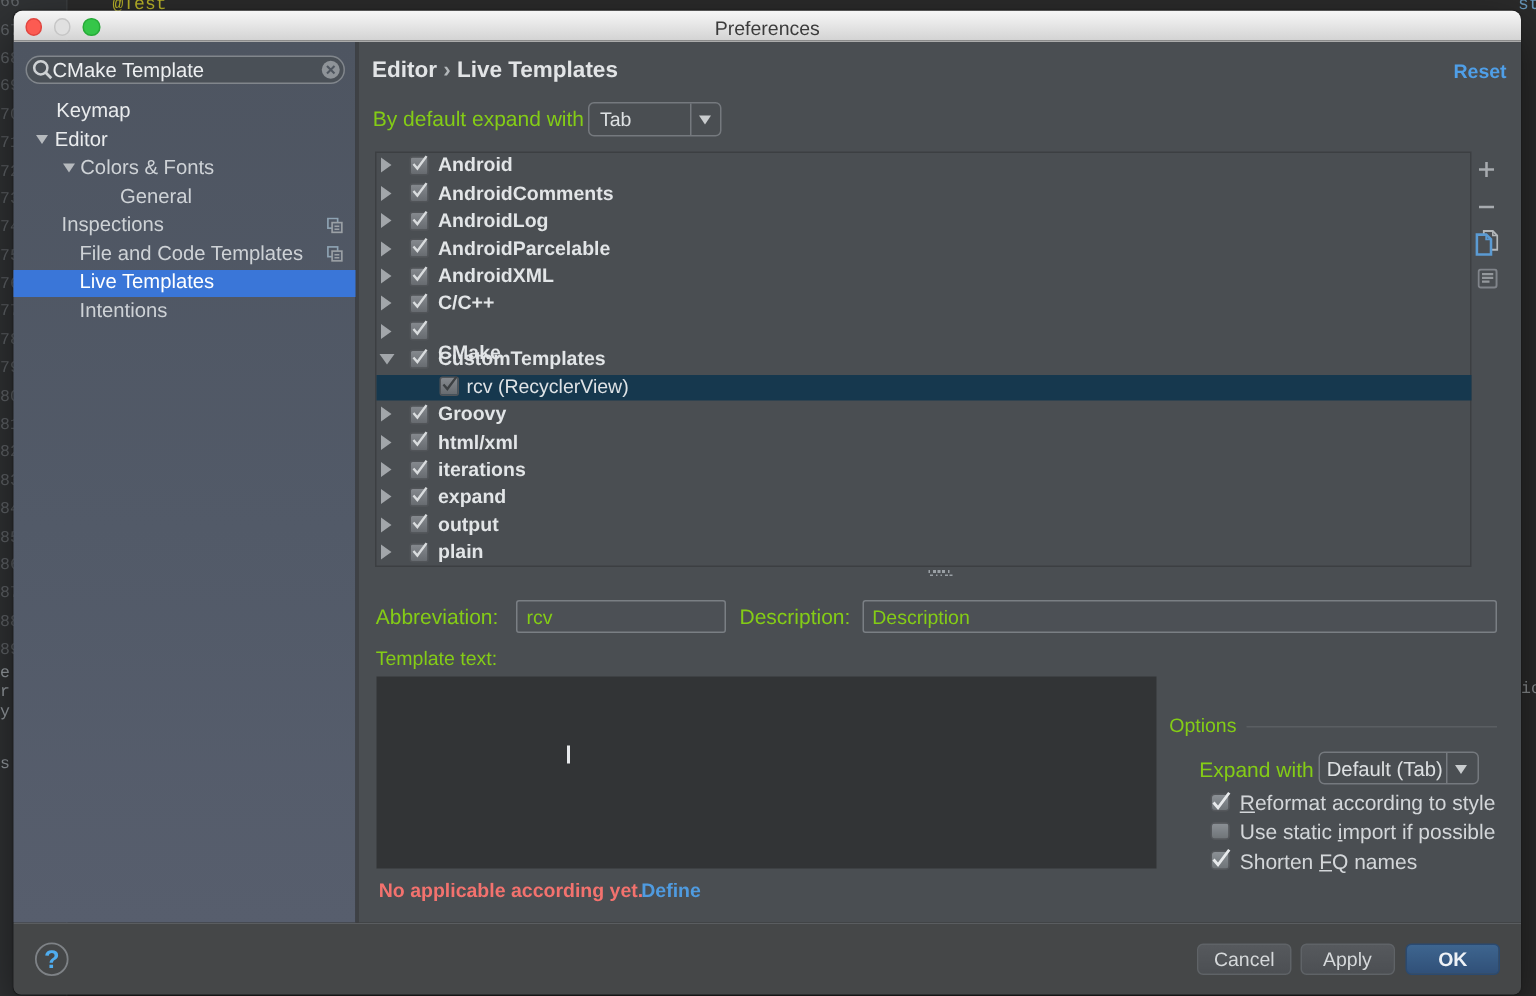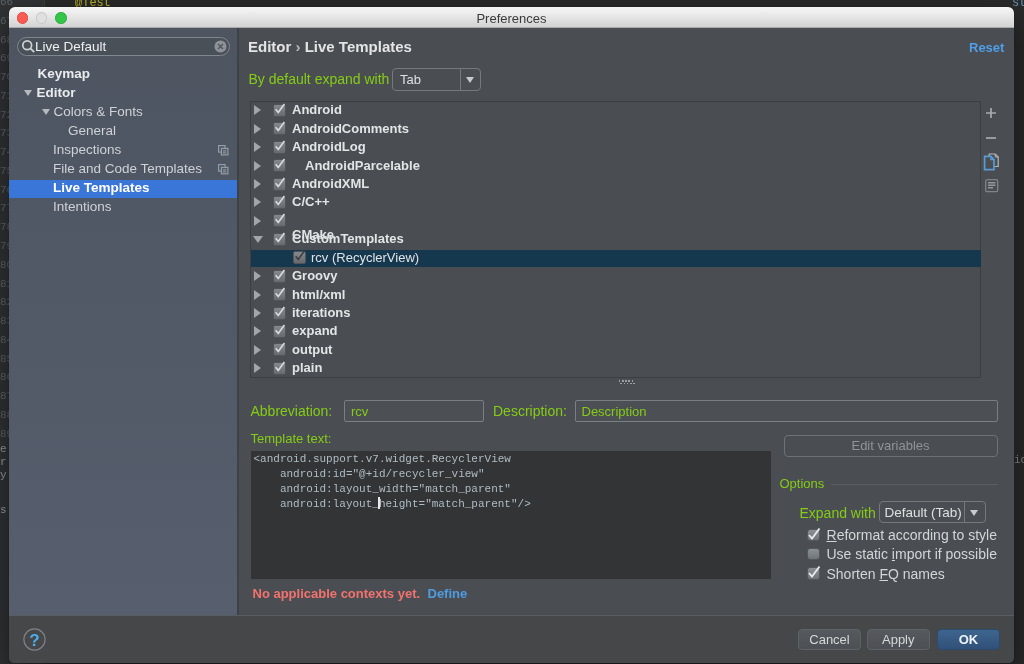--- a/index.html
+++ b/index.html
@@ -28,21 +28,21 @@
     background:linear-gradient(180deg,#4e5561 0%,#525a68 55%,#575e6d 100%);}
   #sidediv{left:237px;top:28px;width:1.5px;height:587px;background:#3e4145;}
   #content{left:238.5px;top:28px;width:775.5px;height:587px;background:#4a4e52;}
   #bottombar{left:9px;top:615px;width:1005px;height:48px;background:#454748;
     border-top:1px solid #5a5d60;box-sizing:border-box;border-radius:0 0 5px 5px;}
   
   #search{left:17px;top:36.5px;width:212.5px;height:19.5px;border:1px solid #81868c;
     border-radius:11px;box-sizing:border-box;background:#4a5057;}
   #searchtxt{left:35px;top:40px;color:#edeff1;font-size:13.5px;line-height:13px;}
   .srow{position:absolute;color:#ced2d6;font-size:13.5px;line-height:14px;}
-  .sb{color:#e9ebed;font-weight:bold;}
+  .sb{color:#e9ebed;font-weight:normal;}
   .tri{position:absolute;width:0;height:0;}
   .tdown{border-left:4.5px solid transparent;border-right:4.5px solid transparent;border-top:6px solid #b6babe;}
   .tright{border-top:5px solid transparent;border-bottom:5px solid transparent;border-left:7px solid #a2a6aa;}
   #selrow{left:9px;top:179.5px;width:228px;height:18px;background:#3a76d8;}
   
   .ctext{position:absolute;color:#84cc16;font-size:13px;line-height:14px;}
   .cbold{color:#e2e4e6;font-weight:bold;}
   #reset{color:#4f9fe8;font-weight:bold;}
   
   .dd{position:absolute;border:1px solid #75797e;border-radius:4px;box-sizing:border-box;}
@@ -121,34 +121,34 @@
   <div class="abs" id="title">Preferences</div>
   <div class="light" id="lred"></div>
   <div class="light" id="lgray"></div>
   <div class="light" id="lgreen"></div>
 
   <div class="abs" id="search"></div>
   <svg class="abs" style="left:20.5px;top:39px" width="15" height="15" viewBox="0 0 15 15">
     <circle cx="6.2" cy="6.2" r="4.4" fill="none" stroke="#ced1d4" stroke-width="1.7"></circle>
     <line x1="9.4" y1="9.4" x2="13.2" y2="13.2" stroke="#ced1d4" stroke-width="1.9"></line>
   </svg>
-  <div class="abs" id="searchtxt">Live Default</div>
+  <div class="abs" id="searchtxt">CMake Template</div>
   <svg class="abs" style="left:214px;top:39.5px" width="13" height="13" viewBox="0 0 13 13">
     <circle cx="6.5" cy="6.5" r="6" fill="#8e9398"></circle>
     <path d="M4 4 L9 9 M9 4 L4 9" stroke="#4f565f" stroke-width="1.4"></path>
   </svg>
   <div id="sidetree">
       <div id="selrow" class="abs"></div>
       <div class="srow sb" style="left:37.5px;top:67px;">Keymap</div>
       <div class="tri tdown" style="left:23.5px;top:89.5px"></div>
       <div class="srow sb" style="left:36.5px;top:86px;">Editor</div>
       <div class="tri tdown" style="left:41.5px;top:108.5px"></div>
       <div class="srow" style="left:53.5px;top:105px;">Colors &amp; Fonts</div>
-      <div class="srow" style="left:68px;top:124px;">General</div>
-      <div class="srow" style="left:53px;top:143px;">Inspections</div>
+      <div class="srow" style="left:80px;top:124px;">General</div>
+      <div class="srow" style="left:41px;top:143px;">Inspections</div>
       <svg class="abs" style="left:218px;top:145px" width="11" height="11" viewBox="0 0 11 11">
         <rect x="0.6" y="0.6" width="6.5" height="6.5" fill="none" stroke="#8ea3b3" stroke-width="1.1"></rect>
         <rect x="3.4" y="3.4" width="6.5" height="6.5" fill="#545c6a" stroke="#9ba0a5" stroke-width="1.1"></rect>
         <path d="M5 5.9 h3.2 M5 7.9 h3.2" stroke="#9ba0a5" stroke-width="1"></path>
       </svg>
       <div class="srow" style="left:53px;top:162px;">File and Code Templates</div>
       <svg class="abs" style="left:218px;top:164px" width="11" height="11" viewBox="0 0 11 11">
         <rect x="0.6" y="0.6" width="6.5" height="6.5" fill="none" stroke="#8ea3b3" stroke-width="1.1"></rect>
         <rect x="3.4" y="3.4" width="6.5" height="6.5" fill="#545c6a" stroke="#9ba0a5" stroke-width="1.1"></rect>
         <path d="M5 5.9 h3.2 M5 7.9 h3.2" stroke="#9ba0a5" stroke-width="1"></path>
@@ -185,21 +185,21 @@
       <div class="cb" style="left:272.5px;top:140.66px"></div>
       <svg class="check" style="left:272.5px;top:137.66px" width="15" height="16" viewBox="0 0 15 16">
         <path d="M2.5 9.5 L5.5 13 L12.5 3.5" fill="none" stroke="#d9dcde" stroke-width="1.8"></path>
       </svg>
       <div class="lrow" style="left:292px;top:140.16px">AndroidLog</div>
       <div class="tri tright" style="left:254px;top:160.59px"></div>
       <div class="cb" style="left:272.5px;top:159.09px"></div>
       <svg class="check" style="left:272.5px;top:156.09px" width="15" height="16" viewBox="0 0 15 16">
         <path d="M2.5 9.5 L5.5 13 L12.5 3.5" fill="none" stroke="#d9dcde" stroke-width="1.8"></path>
       </svg>
-      <div class="lrow" style="left:305px;top:158.59px">AndroidParcelable</div>
+      <div class="lrow" style="left:292px;top:158.59px">AndroidParcelable</div>
       <div class="tri tright" style="left:254px;top:179.01999999999998px"></div>
       <div class="cb" style="left:272.5px;top:177.51999999999998px"></div>
       <svg class="check" style="left:272.5px;top:174.51999999999998px" width="15" height="16" viewBox="0 0 15 16">
         <path d="M2.5 9.5 L5.5 13 L12.5 3.5" fill="none" stroke="#d9dcde" stroke-width="1.8"></path>
       </svg>
       <div class="lrow" style="left:292px;top:177.01999999999998px">AndroidXML</div>
       <div class="tri tright" style="left:254px;top:197.45px"></div>
       <div class="cb" style="left:272.5px;top:195.95px"></div>
       <svg class="check" style="left:272.5px;top:192.95px" width="15" height="16" viewBox="0 0 15 16">
         <path d="M2.5 9.5 L5.5 13 L12.5 3.5" fill="none" stroke="#d9dcde" stroke-width="1.8"></path>
@@ -289,30 +289,25 @@
     </div>
 
   <div class="ctext" style="left:250.5px;top:404px;font-size:14px">Abbreviation:</div>
   <div class="inp" style="left:344px;top:400px;width:140px;height:21.5px"></div>
   <div class="ctext" style="left:351px;top:404.5px">rcv</div>
   <div class="ctext" style="left:493px;top:404px;font-size:14px">Description:</div>
   <div class="inp" style="left:574.5px;top:400px;width:423.5px;height:21.5px"></div>
   <div class="ctext" style="left:581.5px;top:404.5px">Description</div>
   <div class="ctext" style="left:250.5px;top:431.5px">Template text:</div>
 
-  <div class="btn" style="left:783.5px;top:435px;width:214px;height:22px;color:#8f9499;background:none;border:1px solid #6e7277">Edit variables</div>
 
   <div class="abs" id="tmpl"></div>
-  <div class="code" style="left:253.5px;top:451.5px">&lt;android.support.v7.widget.RecyclerView
-    android:id="@+id/recycler_view"
-    android:layout_width="match_parent"
-    android:layout_height="match_parent"/&gt;</div>
   <div class="abs" style="left:378px;top:497px;width:1.5px;height:12px;background:#e8eaec"></div>
 
-  <div class="ctext" style="left:252.5px;top:587px;color:#f3726e;font-weight:bold">No applicable contexts yet.</div>
+  <div class="ctext" style="left:252.5px;top:587px;color:#f3726e;font-weight:bold">No applicable according yet.</div>
   <div class="ctext" style="left:427.5px;top:587px;color:#4f9be0;font-weight:bold">Define</div>
 
   <div class="ctext" style="left:779.5px;top:477px">Options</div>
   <div class="abs" style="left:831px;top:484px;width:166.5px;height:1px;background:#5a5e62"></div>
   <div class="ctext" style="left:799.5px;top:505.5px;font-size:14px">Expand with</div>
   <div class="dd" style="left:878.5px;top:501px;width:107.5px;height:22px"></div>
   <div class="ctext" style="left:884.5px;top:505.5px;color:#dde0e2;font-size:13.5px">Default (Tab)</div>
   <div class="dddiv" style="left:963.5px;top:502px;height:20px"></div>
   <div class="ddarr" style="left:970px;top:510px"></div>
   <div id="optboxes">

